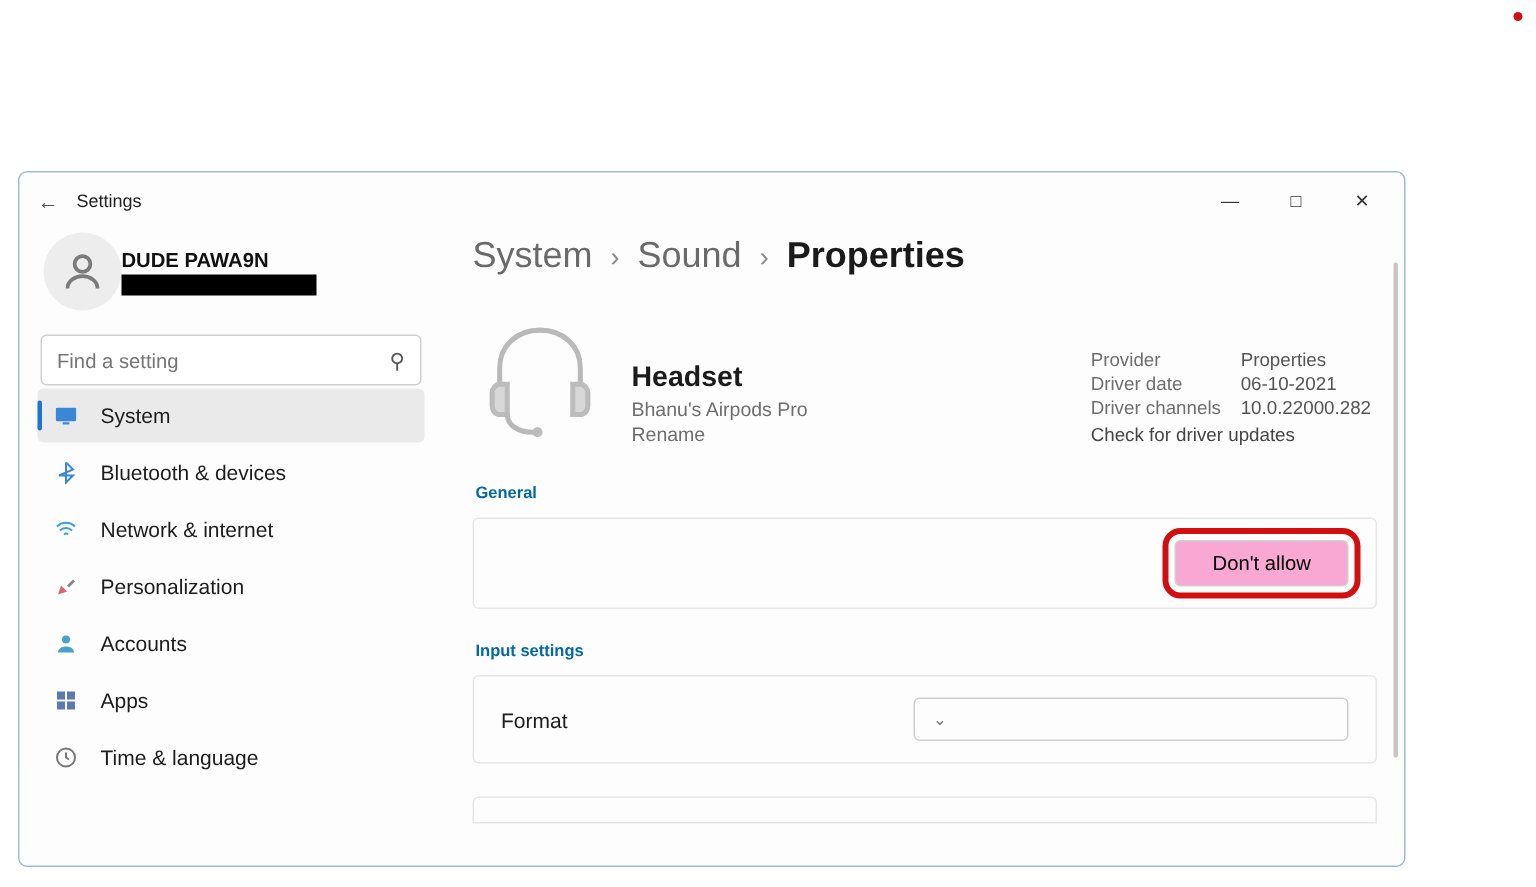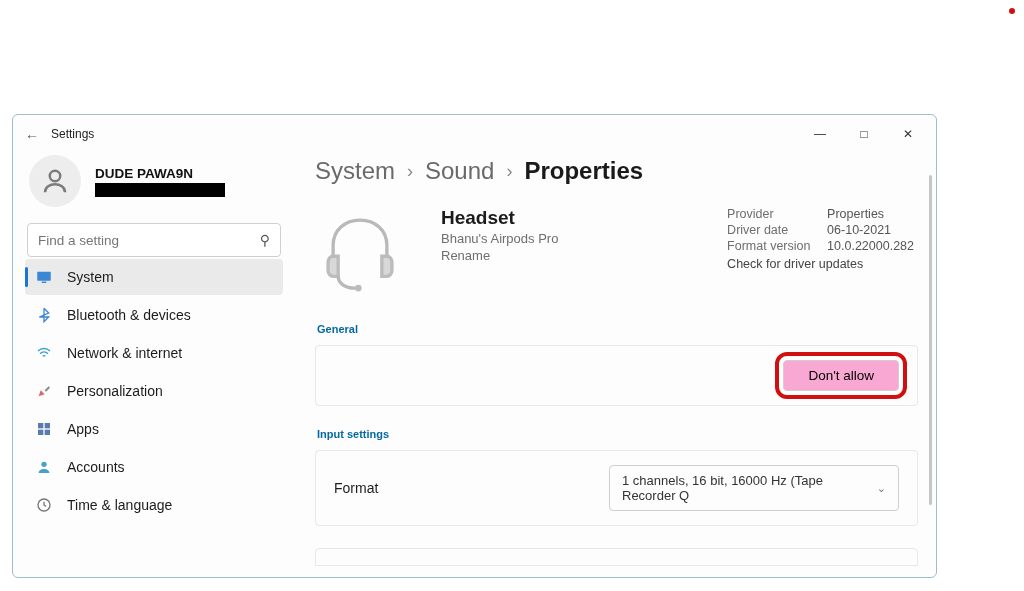--- a/index.html
+++ b/index.html
@@ -13,42 +13,42 @@
   .back-arrow{width:26px;text-align:center;font-size:14px;color:#555}
   .title{padding-left:6px}
   .winctrl{margin-left:auto;display:flex;gap:0}
   .winbtn{width:44px;height:30px;display:flex;align-items:center;justify-content:center;font-size:12px;color:#333;cursor:default}
   
   .body{display:flex;height:calc(100% - 38px)}
   .sidebar{width:280px;padding:0 10px 0 12px;display:flex;flex-direction:column}
   .main{flex:1;padding:4px 2px 0 22px;overflow:hidden;position:relative}
   .mainscroll{position:absolute;right:4px;top:22px;width:3px;height:330px;background:#c6c6c6;border-radius:2px}
   
-  .user{display:flex;align-items:center;gap:14px;margin:2px 0 16px 4px}
+  .user{display:flex;align-items:center;gap:0;margin:2px 0 16px 4px}
   .avatar{width:52px;height:52px;border-radius:50%;background:#ededed;display:flex;align-items:center;justify-content:center}
   .avatar svg{width:30px;height:30px;fill:none;stroke:#7b7b7b;stroke-width:2}
   .uname{font-size:13.5px;font-weight:600;color:#111}
   .redact{width:130px;height:14px;background:#000;margin-top:2px}
   
   .search{display:flex;align-items:center;height:34px;border:1px solid #d0d0d0;border-radius:4px;background:#fff;padding:0 10px;margin:0 2px 2px 2px}
   .search input{flex:1;border:none;outline:none;font-size:13.5px;color:#555;background:transparent}
   .search .sicon{font-size:14px;color:#555}
   
   .nav{display:flex;flex-direction:column;gap:2px}
   .navitem{display:flex;align-items:center;gap:14px;height:36px;padding:0 10px;border-radius:4px;font-size:14px;color:#1c1c1c;cursor:default;position:relative}
   .navitem.active{background:#eaeaea}
   .navitem.active::before{content:"";position:absolute;left:0;top:8px;bottom:8px;width:3px;background:#1976d2;border-radius:2px}
   .nicon{width:18px;height:18px;display:flex;align-items:center;justify-content:center}
   
   .crumbs{display:flex;align-items:center;gap:12px;font-size:24px;color:#6a6a6a;margin-bottom:22px}
   .crumbs .sep{color:#888;font-size:18px}
   .crumbs .cur{font-weight:600;color:#1a1a1a}
   .crumbs span{cursor:default}
   
-  .devrow{display:flex;align-items:flex-start;gap:36px;margin-bottom:26px}
+  .devrow{display:flex;align-items:flex-end;gap:16px;margin-bottom:26px}
   .devicon{width:90px;height:90px;display:flex;align-items:center;justify-content:center}
   .devicon svg{width:84px;height:84px;fill:none;stroke:#b9b9b9;stroke-width:4;stroke-linecap:round}
   .devinfo h2{font-size:19px;font-weight:600;color:#1b1b1b}
   .devinfo .sub{font-size:13px;color:#6e6e6e;margin-top:2px}
   .devinfo .rename{font-size:13px;color:#6e6e6e;margin-top:2px}
   .drv{margin-left:auto;margin-right:20px;font-size:12.5px;color:#555;display:grid;grid-template-columns:92px auto;row-gap:2px;column-gap:8px}
   .drv .lab{color:#6e6e6e}
   .drv .chk{grid-column:1/3;color:#444;margin-top:2px}
   
   .sect{font-size:11px;font-weight:600;color:#0369a1;margin:0 0 10px 2px}
@@ -129,36 +129,36 @@
               <svg width="16" height="16" viewBox="0 0 24 24">
                 <path d="M4 20l3-9 6 6-9 3z" fill="#d66"></path>
                 <path d="M13 11l6-6 2 2-6 6" fill="#888"></path>
               </svg>
             </span>
           <span>Personalization</span>
         </div>
         <div class="navitem">
           <span class="nicon">
               <svg width="16" height="16" viewBox="0 0 24 24">
+                <circle cx="12" cy="8" r="4" fill="#4aa0c8"></circle>
+                <path d="M4 21c0-4 4-6 8-6s8 2 8 6" fill="#4aa0c8"></path>
+              </svg>
+            </span>
+          <span>Accounts</span>
+        </div>
+        <div class="navitem">
+          <span class="nicon">
+              <svg width="16" height="16" viewBox="0 0 24 24">
                 <rect x="3" y="3" width="8" height="8" fill="#5a7bb0"></rect>
                 <rect x="13" y="3" width="8" height="8" fill="#5a7bb0"></rect>
                 <rect x="3" y="13" width="8" height="8" fill="#5a7bb0"></rect>
                 <rect x="13" y="13" width="8" height="8" fill="#5a7bb0"></rect>
               </svg>
             </span>
           <span>Apps</span>
-        </div>
-        <div class="navitem">
-          <span class="nicon">
-              <svg width="16" height="16" viewBox="0 0 24 24">
-                <circle cx="12" cy="8" r="4" fill="#4aa0c8"></circle>
-                <path d="M4 21c0-4 4-6 8-6s8 2 8 6" fill="#4aa0c8"></path>
-              </svg>
-            </span>
-          <span>Accounts</span>
         </div>
         <div class="navitem">
           <span class="nicon">
               <svg width="16" height="16" viewBox="0 0 24 24">
                 <circle cx="12" cy="12" r="9" fill="none" stroke="#777" stroke-width="2"></circle>
                 <path d="M12 7v5l3 2" stroke="#777" stroke-width="2" fill="none"></path>
               </svg>
             </span>
           <span>Time &amp; language</span>
         </div>
@@ -188,36 +188,35 @@
         <div class="devinfo">
           <h2>Headset</h2>
           <div class="sub">Bhanu's Airpods Pro</div>
           <div class="rename">Rename</div>
         </div>
         <div class="drv">
           <span class="lab">Provider</span>
           <span>Properties</span>
           <span class="lab">Driver date</span>
           <span>06-10-2021</span>
-          <span class="lab">Format version</span>
+          <span class="lab">Driver channels</span>
           <span>10.0.22000.282</span>
           <span class="chk">Check for driver updates</span>
         </div>
       </div>
 
       <div class="sect">General</div>
       <div class="card">
         <button class="btn highlight">Don't allow</button>
       </div>
 
       <div class="sect">Input settings</div>
       <div class="card">
         <div class="ct">Format</div>
         <div class="sel">
-          <span>1 channels, 16 bit, 16000 Hz (Tape Recorder Q</span>
           <span class="chev">⌄</span>
         </div>
       </div>
 
       <div class="cut"></div>
     </div>
   </div>
 </div>
 
 </body></html>

